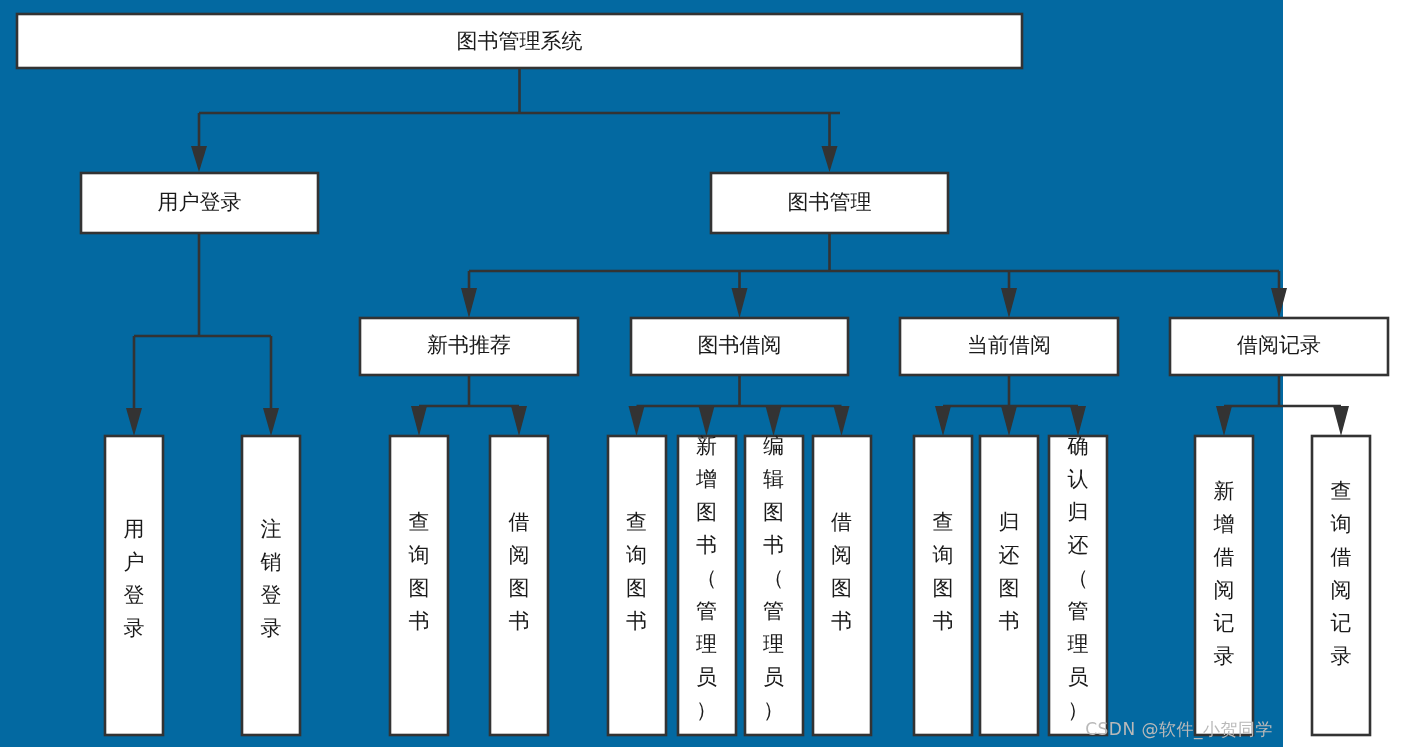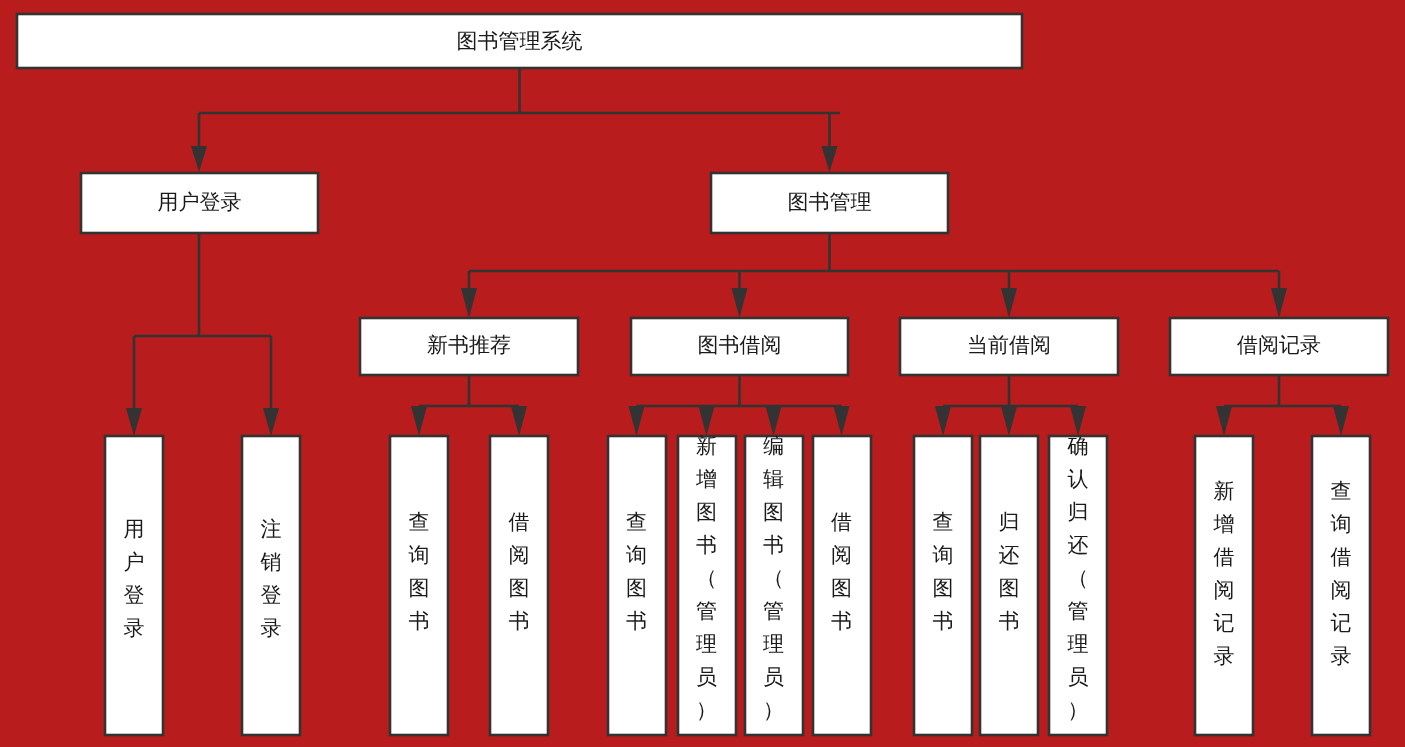--- a/index.html
+++ b/index.html
@@ -8,23 +8,23 @@
     background: #ffffff;
   }
   body {
     width: 1405px;
     height: 747px;
     font-family: "DejaVu Sans", "Liberation Sans", sans-serif;
     overflow: hidden;
   }
   #diagram-root {
     position: relative;
-    width: 1405px;
+    width: 1283px;
     height: 747px;
-    background: #b91c1c;
+    background: #0369a1;
   }
   svg.diagram-canvas {
     position: absolute;
     top: 0;
     left: 0;
     width: 1405px;
     height: 747px;
   }
   .node-box {
     fill: #ffffff;
@@ -228,13 +228,14 @@
       <rect class="node-box" x="1195" y="436" width="58" height="299"></rect>
       <text class="node-label-v vtext" x="1224" y="497.5"><tspan x="1224" y="497.5" text-anchor="middle">新</tspan><tspan x="1224" y="530.5" text-anchor="middle">增</tspan><tspan x="1224" y="563.5" text-anchor="middle">借</tspan><tspan x="1224" y="596.5" text-anchor="middle">阅</tspan><tspan x="1224" y="629.5" text-anchor="middle">记</tspan><tspan x="1224" y="662.5" text-anchor="middle">录</tspan></text>
     </g>
     <g>
       <rect class="node-box" x="1312" y="436" width="58" height="299"></rect>
       <text class="node-label-v vtext" x="1341" y="497.5"><tspan x="1341" y="497.5" text-anchor="middle">查</tspan><tspan x="1341" y="530.5" text-anchor="middle">询</tspan><tspan x="1341" y="563.5" text-anchor="middle">借</tspan><tspan x="1341" y="596.5" text-anchor="middle">阅</tspan><tspan x="1341" y="629.5" text-anchor="middle">记</tspan><tspan x="1341" y="662.5" text-anchor="middle">录</tspan></text>
     </g>
 
   </svg>
 
+  <div class="watermark-text">CSDN @软件_小贺同学</div>
 </div>
 
 </body></html>

